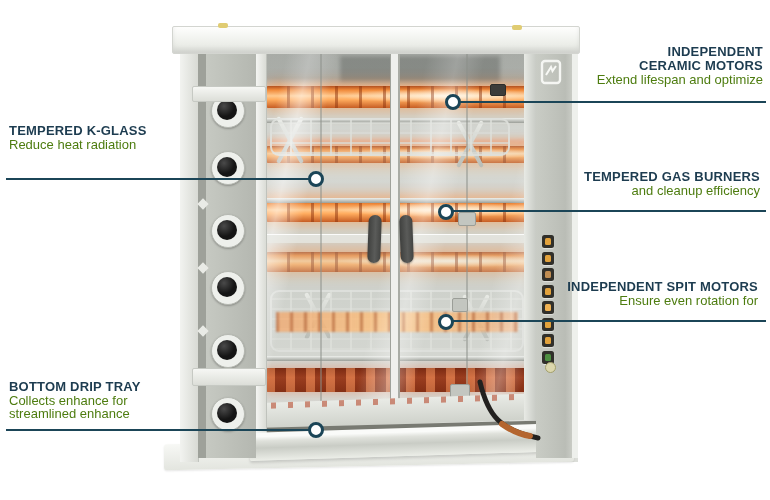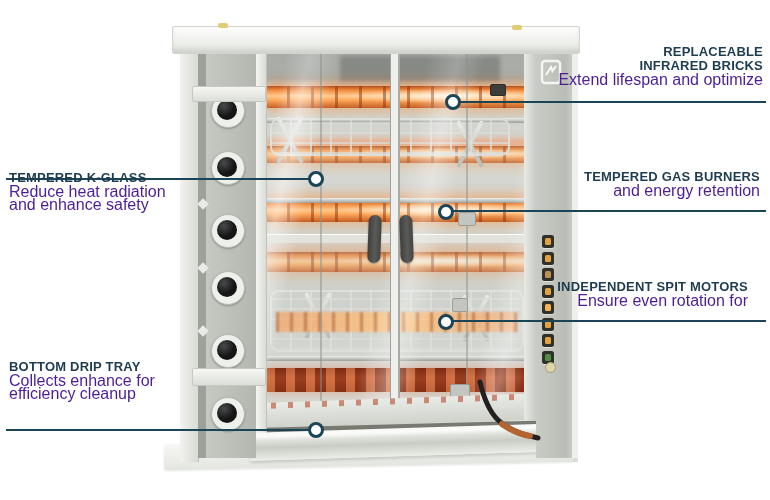--- a/index.html
+++ b/index.html
@@ -3,21 +3,21 @@
 <meta charset="utf-8">
 <style>
   html,body{margin:0;padding:0;background:#fff;}
   .stage{position:relative;width:770px;height:500px;background:#ffffff;overflow:hidden;
          font-family:"Liberation Sans",sans-serif;}
 
   
   .callout{position:absolute;z-index:55;}
   .callout.right{text-align:right;}
   .c-title{font-size:13px;font-weight:700;color:#1d3c50;line-height:14px;white-space:nowrap;letter-spacing:.2px;}
-  .c-desc{font-size:16px;color:#4c1d95;line-height:13px;white-space:nowrap;}
+  .c-desc{font-size:13px;color:#4d7c0f;line-height:13px;white-space:nowrap;}
   .leader{position:absolute;height:2px;background:#1b4557;z-index:50;}
   .dot{position:absolute;width:16px;height:16px;border-radius:50%;background:#fff;
        border:3px solid #1b4557;box-sizing:border-box;z-index:60;}
 
   
   .part{position:absolute;}
   .top-cap{left:172px;top:26px;width:406px;height:26px;z-index:13;border-radius:2px;
      background:linear-gradient(180deg,#fefefd,#eceee9 65%,#dfe1dc);
      border:1px solid #d3d5d0;box-shadow:inset 0 -4px 5px rgba(0,0,0,.07);}
   .hinge{position:absolute;width:10px;height:5px;border-radius:2px;background:#e0cc72;z-index:14;}
@@ -222,40 +222,39 @@
   <div class="leader" style="left:446px;top:320px;width:320px;"></div>
   <div class="leader" style="left:6px;top:429px;width:310px;"></div>
 
   <div class="dot" style="left:445px;top:94px;"></div>
   <div class="dot" style="left:308px;top:171px;"></div>
   <div class="dot" style="left:438px;top:204px;"></div>
   <div class="dot" style="left:438px;top:314px;"></div>
   <div class="dot" style="left:308px;top:422px;"></div>
 
   <div class="callout right" style="top:45px;right:7px;">
-    <div class="c-title">REPLACEABLE</div>
-    <div class="c-title">INFRARED BRICKS</div>
+    <div class="c-title">INDEPENDENT</div>
+    <div class="c-title">CERAMIC MOTORS</div>
     <div class="c-desc">Extend lifespan and optimize</div>
   </div>
 
-  <div class="callout" style="top:124px;left:9px;margin-top:47px;">
+  <div class="callout" style="top:124px;left:9px;">
     <div class="c-title">TEMPERED K-GLASS</div>
     <div class="c-desc">Reduce heat radiation</div>
-    <div class="c-desc">and enhance safety</div>
   </div>
 
   <div class="callout right" style="top:170px;right:10px;">
     <div class="c-title">TEMPERED GAS BURNERS</div>
-    <div class="c-desc">and energy retention</div>
-  </div>
-
-  <div class="callout right" style="top:280px;right:22px;">
+    <div class="c-desc">and cleanup efficiency</div>
+  </div>
+
+  <div class="callout right" style="top:280px;right:12px;">
     <div class="c-title">INDEPENDENT SPIT MOTORS</div>
     <div class="c-desc">Ensure even rotation for</div>
   </div>
 
-  <div class="callout" style="top:360px;left:9px;">
+  <div class="callout" style="top:380px;left:9px;">
     <div class="c-title">BOTTOM DRIP TRAY</div>
     <div class="c-desc">Collects enhance for</div>
-    <div class="c-desc">efficiency cleanup</div>
+    <div class="c-desc">streamlined enhance</div>
   </div>
 
 </div>
 
 </body></html>

